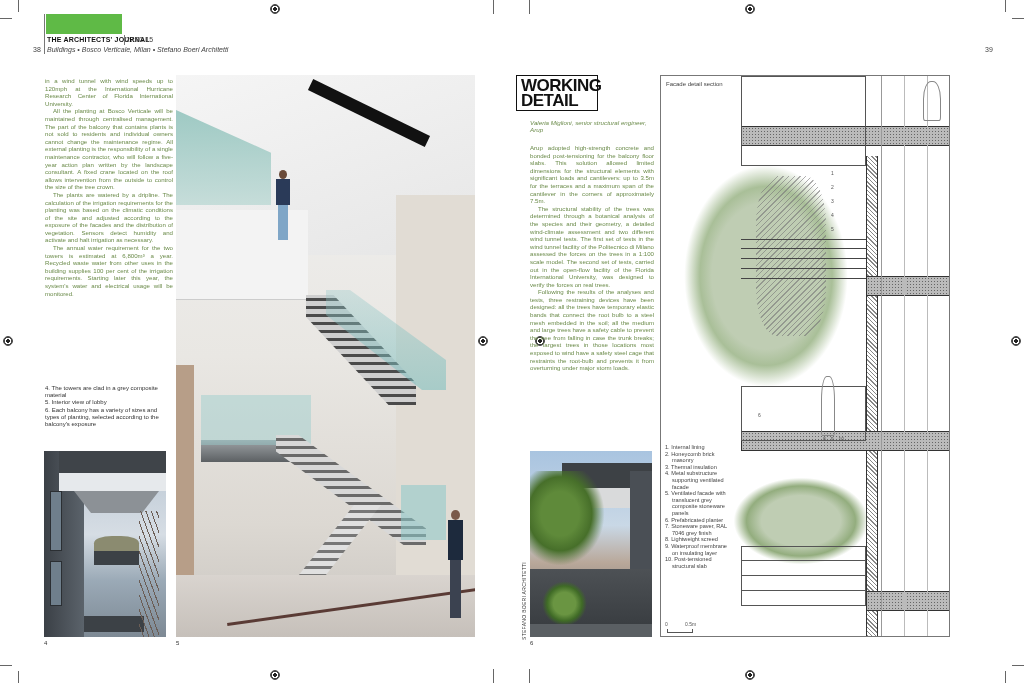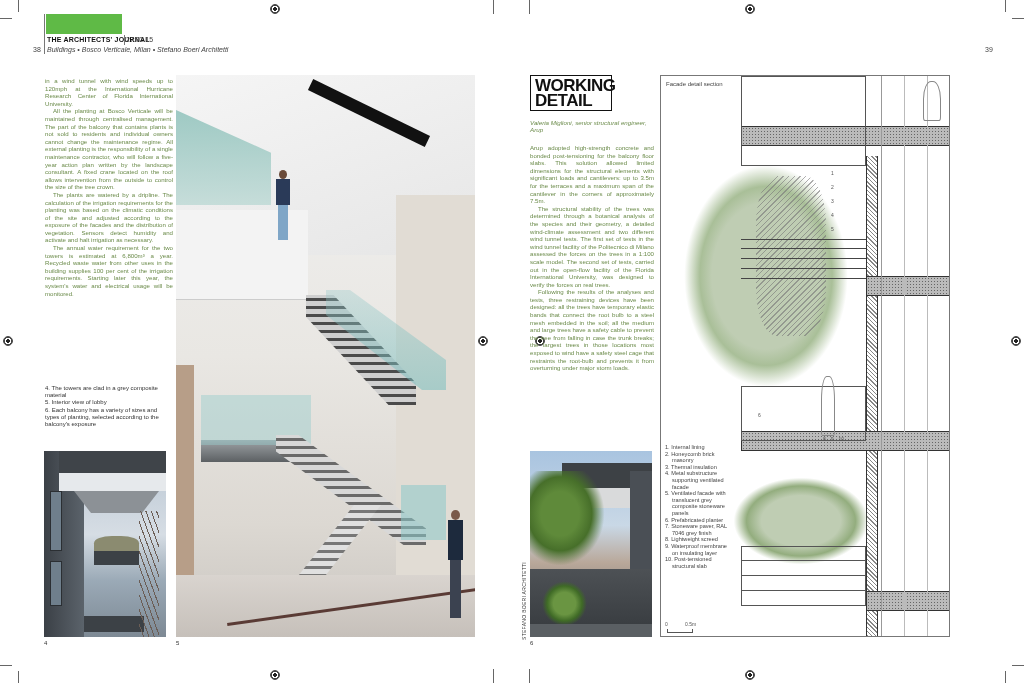--- a/index.html
+++ b/index.html
@@ -106,21 +106,21 @@
   <div class="abs" style="left:0;top:500px;width:299px;height:62px;background:linear-gradient(180deg,#d9d4cf,#c6c0ba)"></div>
   <div class="abs" style="left:50px;top:530px;width:260px;height:3px;background:#5a3b35;transform:rotate(-8deg)"></div>
   <div class="abs" style="left:270px;top:435px;width:18px;height:110px">
     <div class="abs" style="left:5px;top:0;width:9px;height:10px;background:#7a5a4a;border-radius:50%"></div>
     <div class="abs" style="left:2px;top:10px;width:15px;height:40px;background:#1d2a3d"></div>
     <div class="abs" style="left:4px;top:50px;width:11px;height:58px;background:#3b4250"></div>
   </div>
 </div>
 <div class="abs photo-label" style="left:176px;top:640px">5</div>
 
-<div class="abs wd-box" style="left:530px;top:75px;width:82px">
+<div class="abs wd-box" style="left:516px;top:75px;width:82px">
   <div>WORKING</div>
   <div>DETAIL</div>
 </div>
 <div class="abs byline" style="left:530px;top:119px;width:120px">Valeria Miglioni, senior structural engineer, Arup</div>
 <div class="abs body-text" style="left:530px;top:144px;width:124px">
   <p>Arup adopted high-strength concrete and bonded post-tensioning for the balcony floor slabs. This solution allowed limited dimensions for the structural elements with significant loads and cantilevers: up to 3.5m for the terraces and a maximum span of the cantilever in the corners of approximately 7.5m.</p>
   <p>The structural stability of the trees was determined through a botanical analysis of the species and their geometry, a detailed wind-climate assessment and two different wind tunnel tests. The first set of tests in the wind tunnel facility of the Politecnico di Milano assessed the forces on the trees in a 1:100 scale model. The second set of tests, carried out in the open-flow facility of the Florida International University, was designed to verify the forces on real trees.</p>
   <p>Following the results of the analyses and tests, three restraining devices have been designed: all the trees have temporary elastic bands that connect the root bulb to a steel mesh embedded in the soil; all the medium and large trees have a safety cable to prevent the tree from falling in case the trunk breaks; the largest trees in those locations most exposed to wind have a safety steel cage that restraints the root-bulb and prevents it from overturning under major storm loads.</p>
 </div>
 

